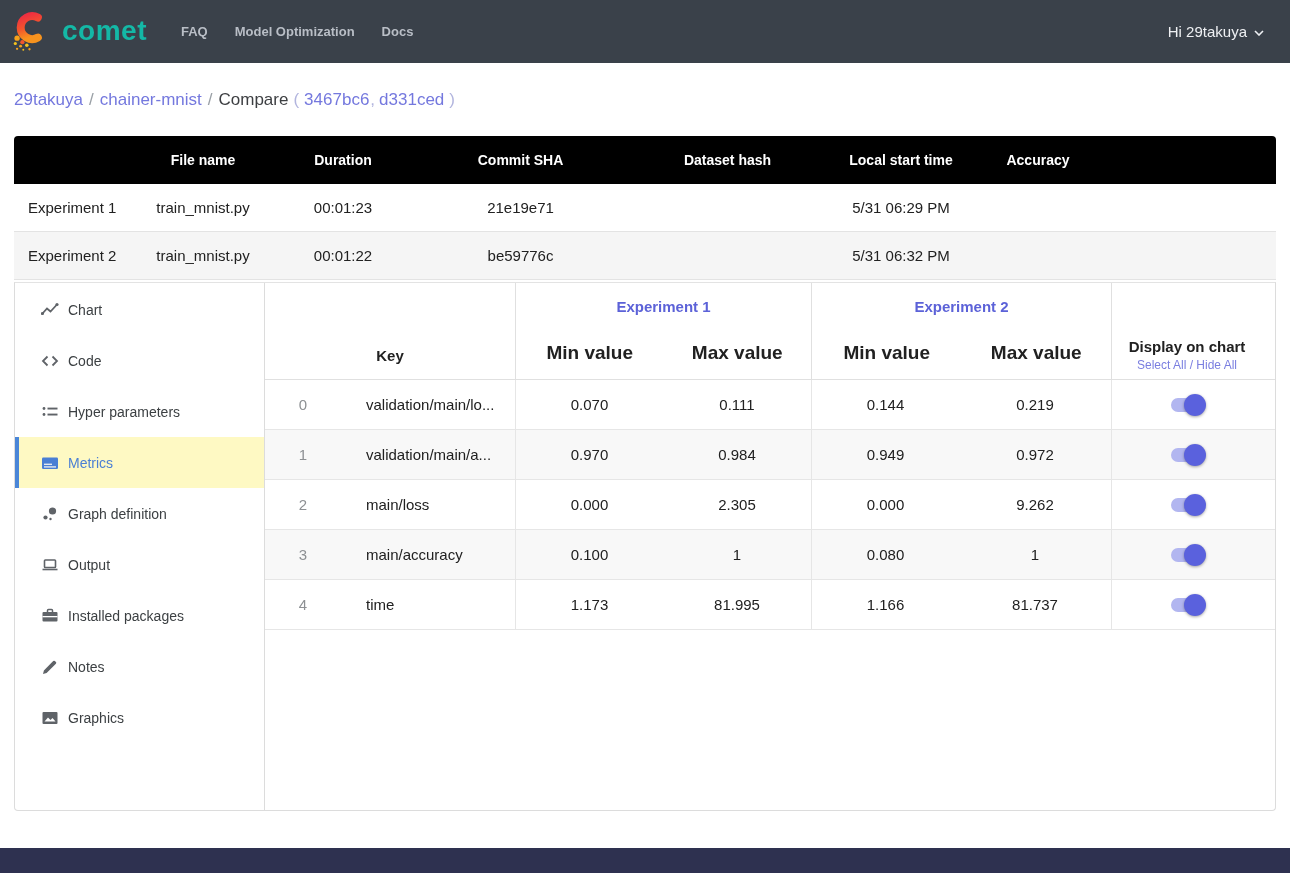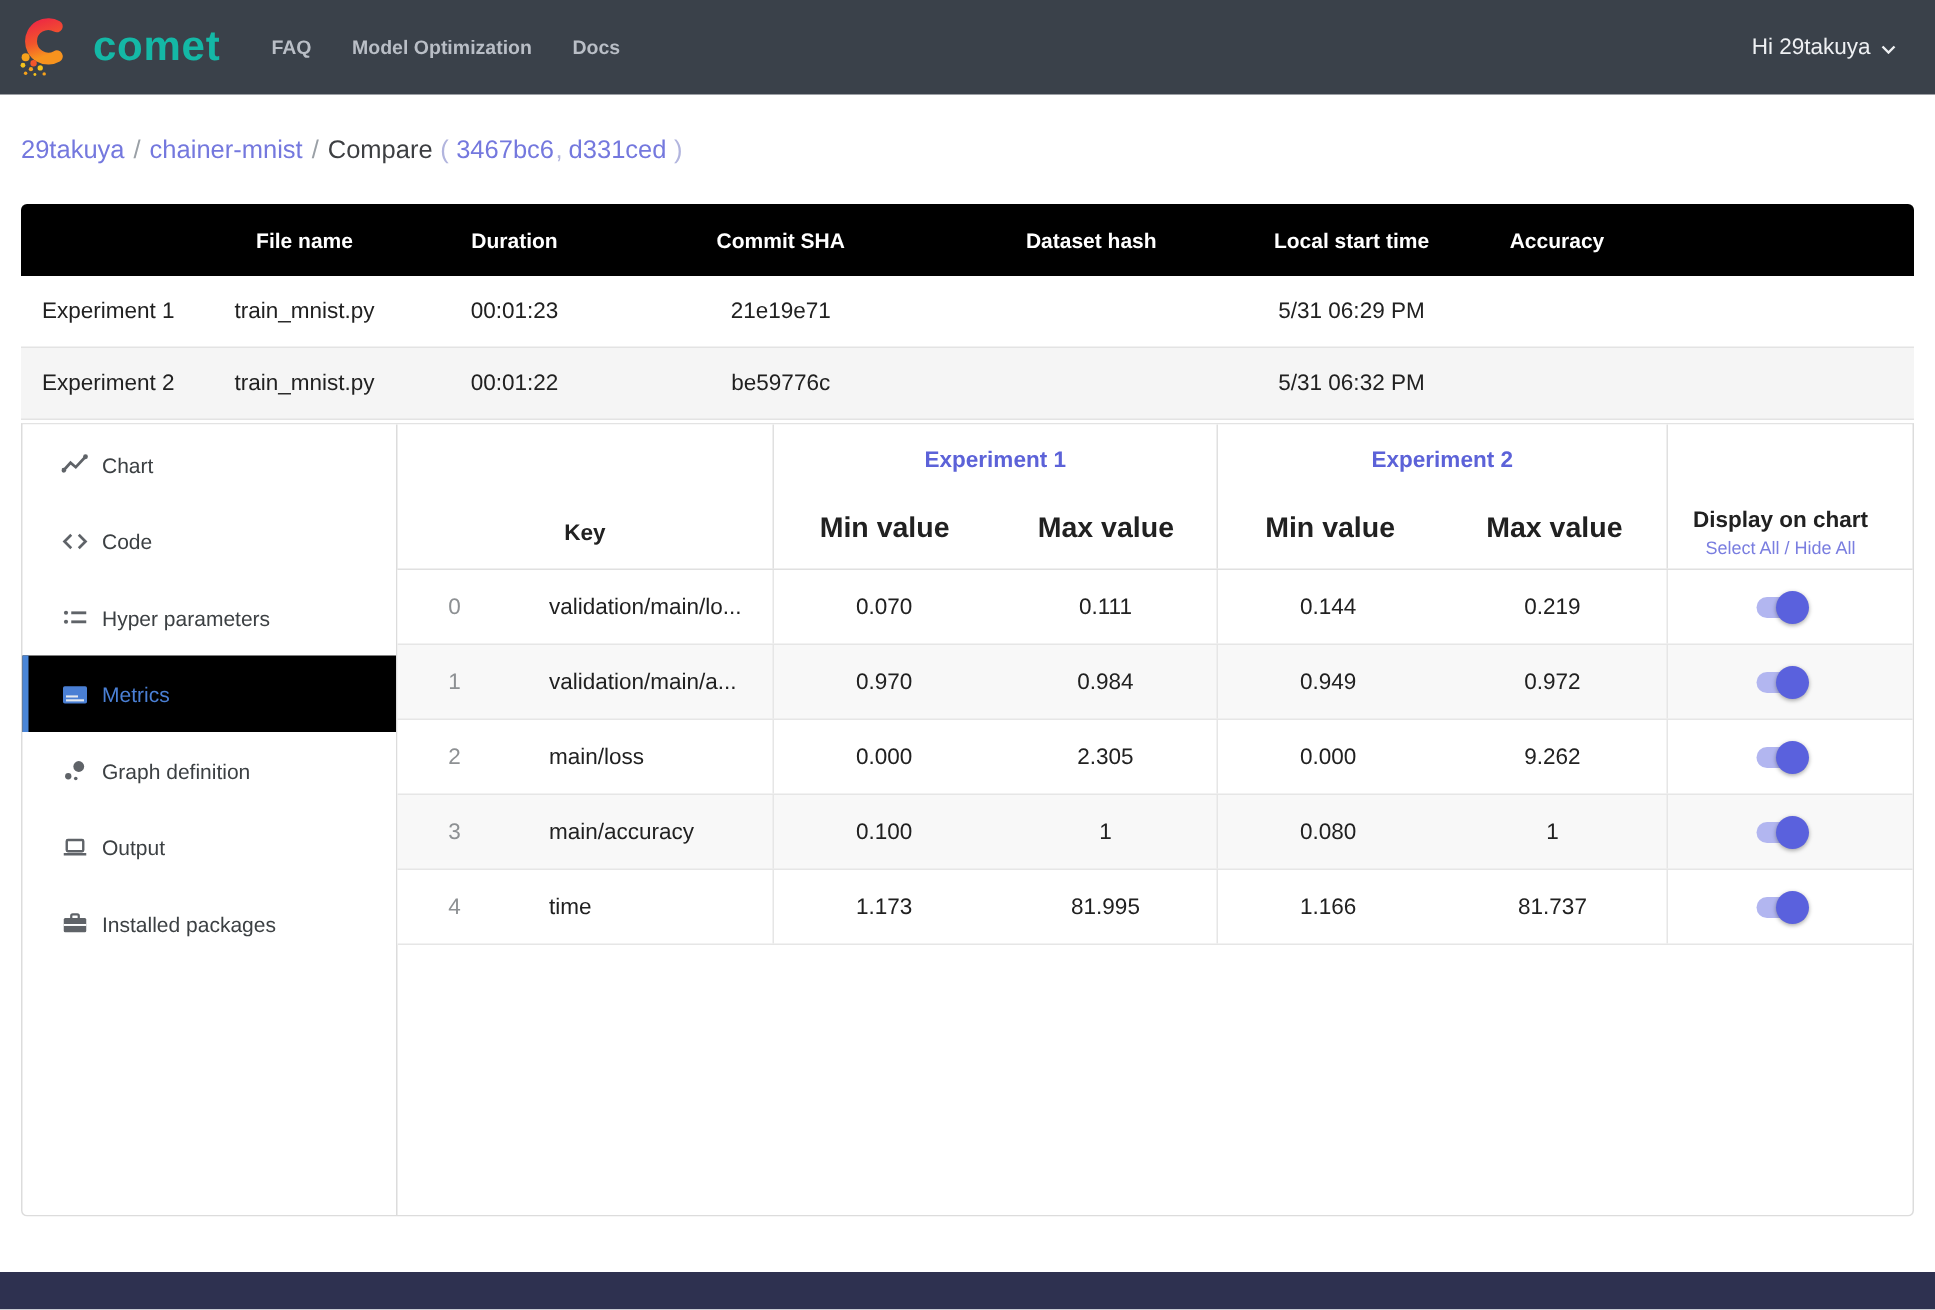--- a/index.html
+++ b/index.html
@@ -55,21 +55,21 @@
     border-radius:0 0 4px 4px;
     display:flex; background:#fff;
   }
   .sidebar { width:250px; border-right:1px solid #dcdcdc; padding-top:1px; }
   .sb-item {
     height:51px; display:flex; align-items:center;
     padding-left:26px; cursor:pointer; color:#3c4043; font-size:14px;
   }
   .sb-icon { width:18px; height:18px; display:inline-flex; margin-right:9px; color:#5f6368; }
   .sb-label { font-weight:500; }
-  .sb-item.selected { background:#000000; border-left:4px solid #4a86d8; padding-left:22px; }
+  .sb-item.selected { background:#fef9c3; border-left:4px solid #4a86d8; padding-left:22px; }
   .sb-item.selected .sb-label { color:#4a7fd4; }
   .sb-item.selected .sb-icon { color:#4a7fd4; }
 
   
   .metrics-area { flex:1; display:flex; flex-direction:column; }
   .mt-header { display:flex; height:97px; border-bottom:1px solid #e0e0e0; }
   .mth-left { width:250px; display:flex; align-items:flex-end; justify-content:center; padding-bottom:15px; font-weight:700; font-size:15px; }
   .mth-exp { border-left:1px solid #e0e0e0; display:flex; flex-direction:column; }
   .mth-exp.e1 { width:296px; } .mth-exp.e2 { width:300px; }
   .exp-title { height:47px; display:flex; align-items:center; justify-content:center; color:#5c62d8; font-weight:700; font-size:15px; }
@@ -254,20 +254,37 @@
       <div class="sb-item">
         <span class="sb-icon">
           <svg viewBox="0 0 18 18" width="18" height="18">
             <path d="M6.5 5 V3.5 a1 1 0 0 1 1 -1 h3 a1 1 0 0 1 1 1 V5" fill="none" stroke="currentColor" stroke-width="1.5"></path>
             <rect x="1.5" y="5" width="15" height="9.5" rx="1" fill="currentColor"></rect>
             <rect x="1.5" y="9" width="15" height="1.3" fill="#fff"></rect>
           </svg>
         </span>
         <span class="sb-label">Installed packages</span>
       </div>
+      <div class="sb-item">
+        <span class="sb-icon">
+          <svg viewBox="0 0 18 18" width="18" height="18">
+            <path d="M2 16 l0.9 -3.6 L12.2 3.1 a1.2 1.2 0 0 1 1.7 0 l1 1 a1.2 1.2 0 0 1 0 1.7 L5.6 15.1 Z" fill="currentColor"></path>
+          </svg>
+        </span>
+        <span class="sb-label">Notes</span>
+      </div>
+      <div class="sb-item">
+        <span class="sb-icon">
+          <svg viewBox="0 0 18 18" width="18" height="18">
+            <rect x="1.5" y="3" width="15" height="12" rx="1" fill="currentColor"></rect>
+            <path d="M3.5 12.5 L7 8.5 L9.5 11 L11.5 9 L14.5 12.5 Z" fill="#fff"></path>
+          </svg>
+        </span>
+        <span class="sb-label">Graphics</span>
+      </div>
     </aside>
 
   <div class="metrics-area">
     <div class="mt-header">
       <div class="mth-left">Key</div>
       <div class="mth-exp e1">
         <div class="exp-title">Experiment 1</div>
         <div class="exp-sub">
           <div>Min value</div>
           <div>Max value</div>

